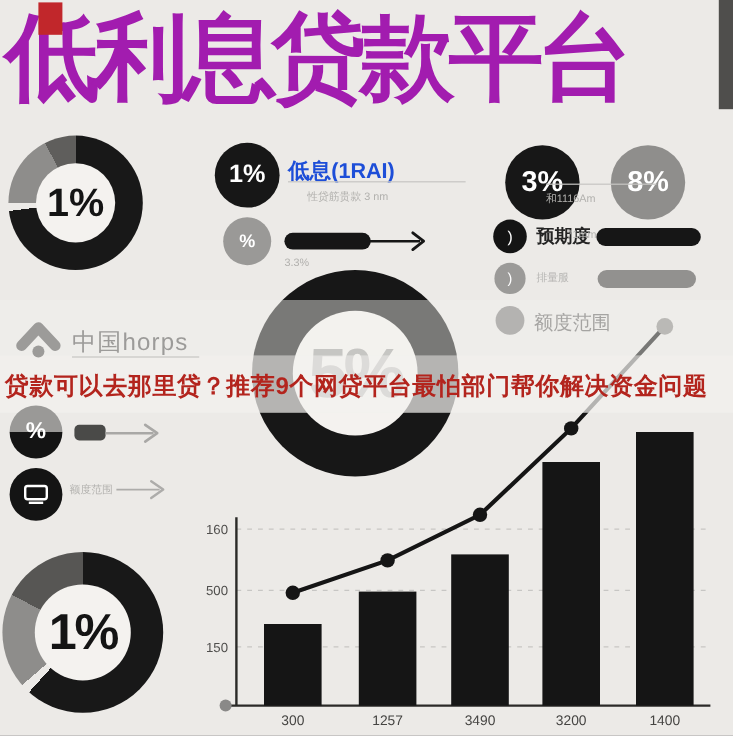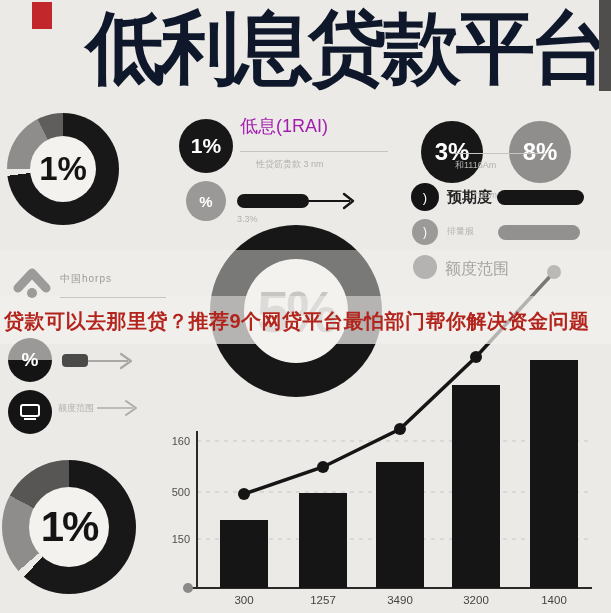--- a/index.html
+++ b/index.html
@@ -2,21 +2,21 @@
 <html><head>
 <meta charset="utf-8">
 <style>
   html,body{margin:0;padding:0;background:#b0afad;}
   .stage{position:relative;width:611px;height:613px;background:#eceae7;overflow:hidden;
          font-family:"Liberation Sans","DejaVu Sans",sans-serif;color:#141414;}
   .abs{position:absolute;}
 
   
   .title{left:4px;top:4px;width:600px;font-size:79px;font-weight:bold;letter-spacing:-5px;
-         line-height:1.12;color:#0f172a;white-space:nowrap;z-index:3;text-align:right;}
+         line-height:1.12;color:#a21caf;white-space:nowrap;z-index:3;}
   .red-square{left:32px;top:2px;width:20px;height:27px;background:#c1272b;z-index:4;}
   .edge-strip{right:0;top:0;width:12px;height:91px;background:#4f4e4c;z-index:4;}
 
   
   .donut{border-radius:50%;display:flex;align-items:center;justify-content:center;z-index:2;}
   .donut .hole{background:#f4f2ef;border-radius:50%;display:flex;align-items:center;justify-content:center;}
   .donut-top{left:7px;top:113px;width:112px;height:112px;
     background:conic-gradient(#181818 0deg 263deg,#eceae7 263deg 270deg,#8e8d8b 270deg 333deg,#5f5e5c 333deg 360deg);}
   .donut-top .hole{width:66px;height:66px;font-size:33px;font-weight:bold;}
   .donut-mid{left:210px;top:225px;width:172px;height:172px;background:#171717;z-index:2;}
@@ -27,21 +27,21 @@
 
   
   .badge{border-radius:50%;display:flex;align-items:center;justify-content:center;
          color:#fff;font-weight:bold;z-index:3;}
   .hairline{height:1px;background:#c6c5c2;z-index:3;}
   .tiny{font-size:9px;color:#b2b1ae;z-index:3;white-space:nowrap;}
   .pill{border-radius:8px;background:#161616;z-index:3;}
 
   
   .loan-badge{left:179px;top:119px;width:54px;height:54px;background:#171717;font-size:21px;}
-  .loan-title{left:240px;top:114px;font-size:18px;font-weight:normal;color:#a21caf;z-index:3;white-space:nowrap;}
+  .loan-title{left:240px;top:130px;font-size:18px;font-weight:bold;color:#1d4ed8;z-index:3;white-space:nowrap;}
   .loan-line{left:240px;top:151px;width:148px;}
   .loan-sub{left:256px;top:158px;}
   .rate-badge{left:186px;top:181px;width:40px;height:40px;background:#9a9997;font-size:15px;}
   .loan-pill{left:237px;top:194px;width:72px;height:14px;}
   .rate-note{left:237px;top:214px;}
 
   
   .cn-badge-dark{left:421px;top:121px;width:62px;height:62px;background:#171717;font-size:24px;}
   .cn-badge-light{left:509px;top:121px;width:62px;height:62px;background:#8f8e8c;font-size:24px;}
   .cn-title{left:455px;top:114px;font-size:18px;font-weight:bold;color:#1b1b1b;z-index:3;white-space:nowrap;}
@@ -53,21 +53,21 @@
   .b3{left:413px;top:255px;width:24px;height:24px;background:#b4b3b1;}
   .r1-label{left:447px;top:188px;font-size:15px;font-weight:bold;color:#242424;z-index:6;white-space:nowrap;}
   .r1-meta,.r2-label{font-size:9px;color:#b6b5b3;z-index:6;white-space:nowrap;}
   .r1-meta{left:472px;top:190px;position:absolute;}
   .r2-label{left:447px;top:225px;position:absolute;}
   .r3-label{left:445px;top:259px;font-size:16px;color:#a5a4a2;z-index:6;white-space:nowrap;}
   .r1-pill{left:497px;top:190px;width:87px;height:15px;z-index:6;}
   .r2-pill{left:498px;top:225px;width:82px;height:15px;background:#92918f;z-index:6;}
 
   
-  .home-label{left:60px;top:272px;font-size:10px;color:#9c9b99;z-index:6;letter-spacing:1px;}
+  .home-label{left:60px;top:272px;font-size:20px;color:#9c9b99;z-index:6;letter-spacing:1px;}
   .home-line{left:60px;top:297px;width:106px;z-index:6;}
 
   
   .band-upper{left:0;top:250px;width:611px;height:46px;background:rgba(242,241,238,.45);z-index:5;}
   .band-main{left:0;top:296px;width:611px;height:48px;background:rgba(242,241,238,.72);z-index:5;}
   .overlay-text{left:4px;top:308px;font-size:20px;font-weight:bold;color:#b3241d;
                 letter-spacing:.5px;white-space:nowrap;z-index:6;}
 
   
   .tool-circle1{left:8px;top:338px;width:44px;height:44px;border-radius:50%;z-index:6;

